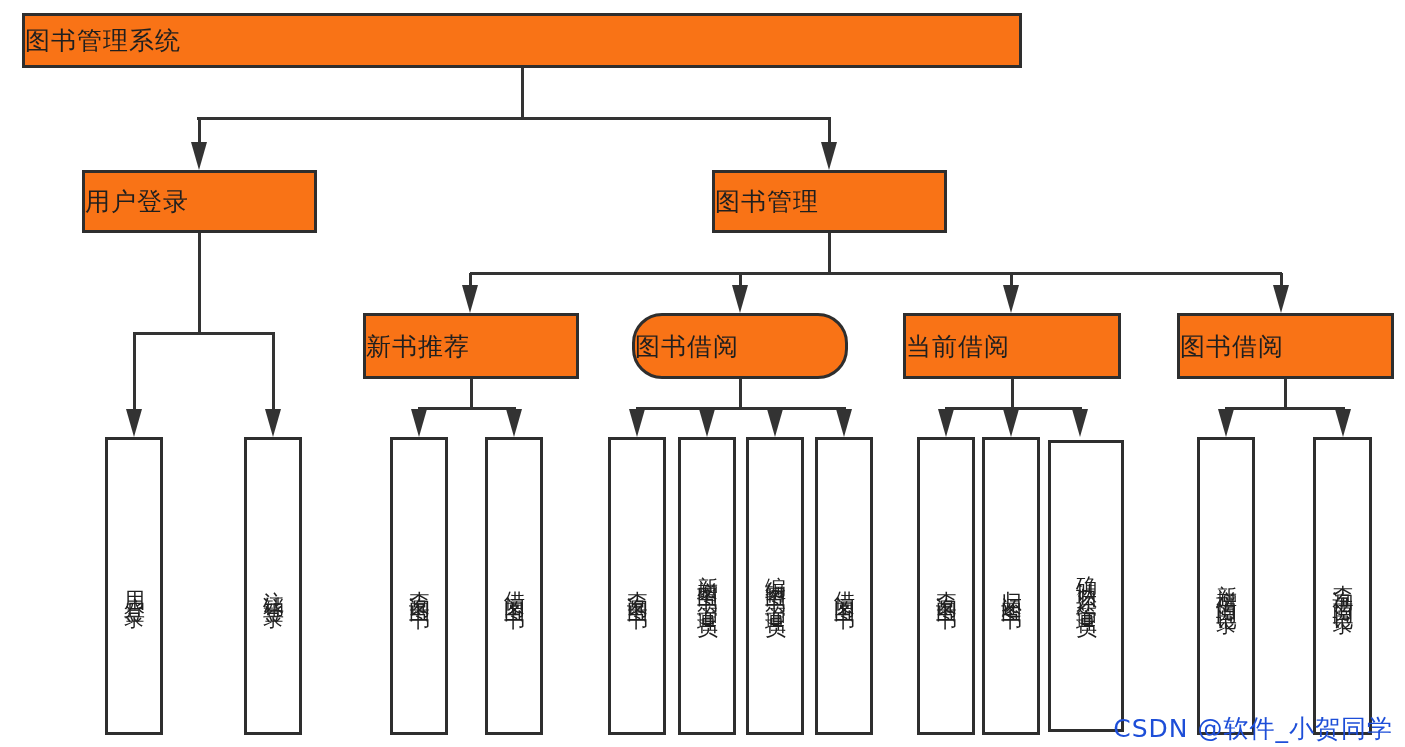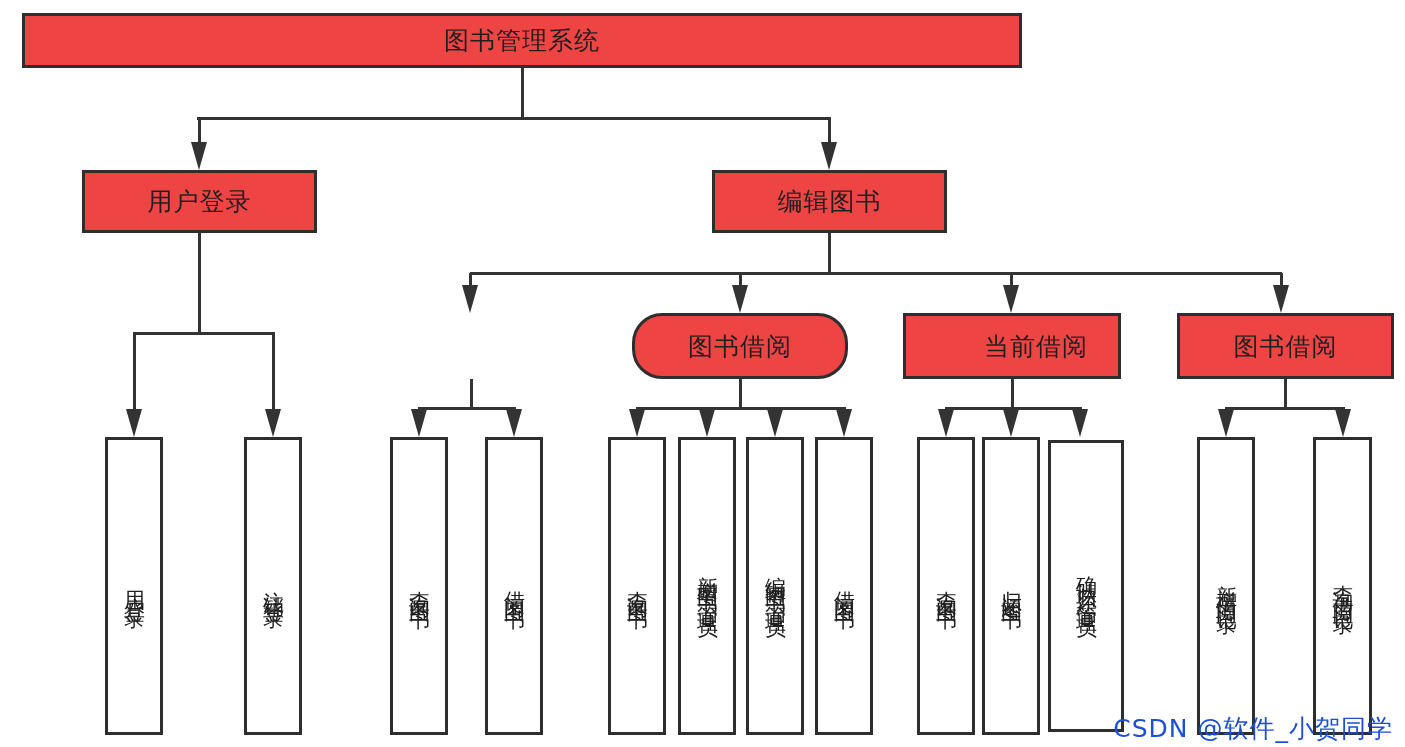--- a/index.html
+++ b/index.html
@@ -1,22 +1,22 @@
 <!DOCTYPE html>
 <html><head>
 <meta charset="utf-8">
 <style>
   html,body{margin:0;padding:0;background:#ffffff;}
   .stage{
     position:relative;width:1405px;height:747px;background:#ffffff;overflow:hidden;
     font-family:"DejaVu Sans","Liberation Sans",sans-serif;color:#1f1f1f;
   }
   .node{
-    position:absolute;box-sizing:border-box;border:3px solid #2e2e2e;background:#ef4444;
-    display:flex;align-items:center;justify-content:center;
+    position:absolute;box-sizing:border-box;border:3px solid #2e2e2e;background:#f97316;
+    display:flex;align-items:center;justify-content:flex-start;
     font-size:25px;letter-spacing:1px;color:#1f1f1f;
   }
   .vnode{
     position:absolute;box-sizing:border-box;border:3px solid #2e2e2e;background:#ffffff;
     display:flex;align-items:center;justify-content:center;
   }
   .vtext{
     writing-mode:vertical-rl;text-orientation:mixed;
     font-size:21px;letter-spacing:6px;line-height:1.1;color:#1f1f1f;
   }
@@ -44,45 +44,48 @@
   <div class="hline" style="left:197px;top:116.5px;width:634px;height:3px;"></div>
   <div class="vline" style="left:197.5px;top:118px;width:3px;height:28px;"></div>
   <div class="arrowhead" style="left:191px;top:142px;"></div>
   <div class="vline" style="left:827.5px;top:118px;width:3px;height:28px;"></div>
   <div class="arrowhead" style="left:821px;top:142px;"></div>
 
   <div class="node" style="left:82px;top:170px;width:235px;height:63px;">
     <span>用户登录</span>
   </div>
   <div class="node" style="left:712px;top:170px;width:235px;height:63px;">
-    <span>编辑图书</span>
+    <span>图书管理</span>
   </div>
 
   <div class="vline" style="left:197.5px;top:233px;width:3px;height:101px;"></div>
   <div class="hline" style="left:132.5px;top:331.5px;width:142px;height:3px;"></div>
   <div class="vline" style="left:132.5px;top:333px;width:3px;height:80px;"></div>
   <div class="arrowhead" style="left:126px;top:409px;"></div>
   <div class="vline" style="left:271.5px;top:333px;width:3px;height:80px;"></div>
   <div class="arrowhead" style="left:265px;top:409px;"></div>
 
   <div class="vline" style="left:827.5px;top:233px;width:3px;height:41px;"></div>
   <div class="hline" style="left:470px;top:271.5px;width:812px;height:3px;"></div>
   <div class="vline" style="left:468.5px;top:273px;width:3px;height:16px;"></div>
   <div class="arrowhead" style="left:462px;top:285px;"></div>
   <div class="vline" style="left:738.5px;top:273px;width:3px;height:16px;"></div>
   <div class="arrowhead" style="left:732px;top:285px;"></div>
   <div class="vline" style="left:1009.5px;top:273px;width:3px;height:16px;"></div>
   <div class="arrowhead" style="left:1003px;top:285px;"></div>
   <div class="vline" style="left:1279.5px;top:273px;width:3px;height:16px;"></div>
   <div class="arrowhead" style="left:1273px;top:285px;"></div>
 
+  <div class="node" style="left:363px;top:313px;width:216px;height:66px;">
+    <span>新书推荐</span>
+  </div>
   <div class="node" style="left:632px;top:313px;width:216px;height:66px;border-radius:30px;">
     <span>图书借阅</span>
   </div>
-  <div class="node" style="left:903px;top:313px;width:218px;height:66px;padding-left:48px;">
+  <div class="node" style="left:903px;top:313px;width:218px;height:66px;">
     <span>当前借阅</span>
   </div>
   <div class="node" style="left:1177px;top:313px;width:217px;height:66px;">
     <span>图书借阅</span>
   </div>
 
   <div class="vline" style="left:469.5px;top:379px;width:3px;height:30px;"></div>
   <div class="hline" style="left:417.5px;top:406.5px;width:98px;height:3px;"></div>
   <div class="arrowhead" style="left:411px;top:409px;"></div>
   <div class="arrowhead" style="left:506px;top:409px;"></div>

